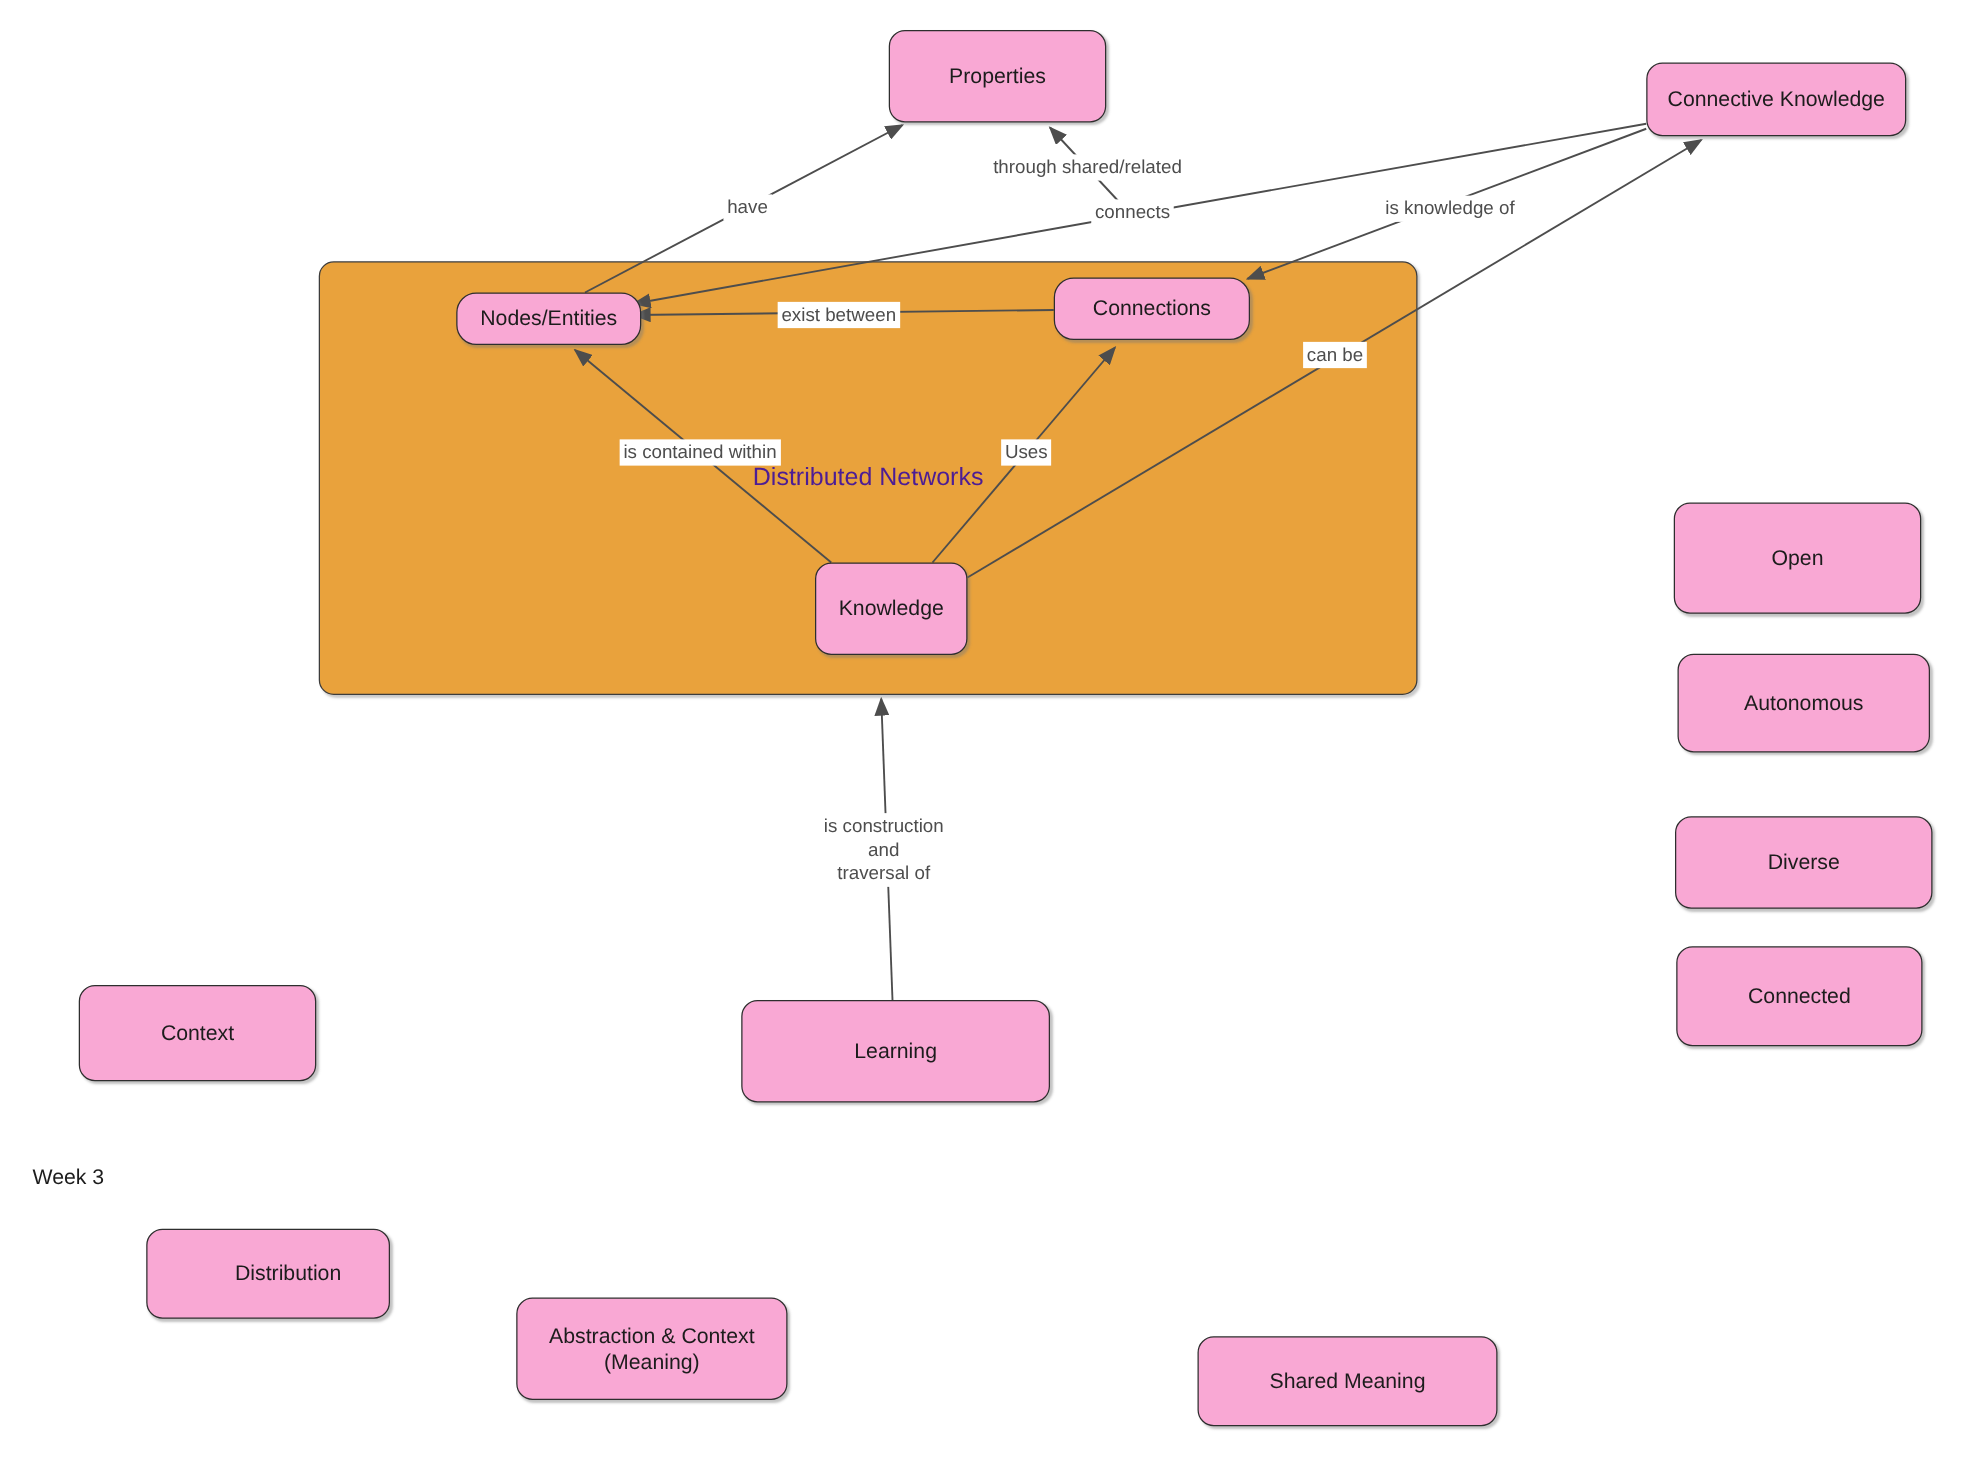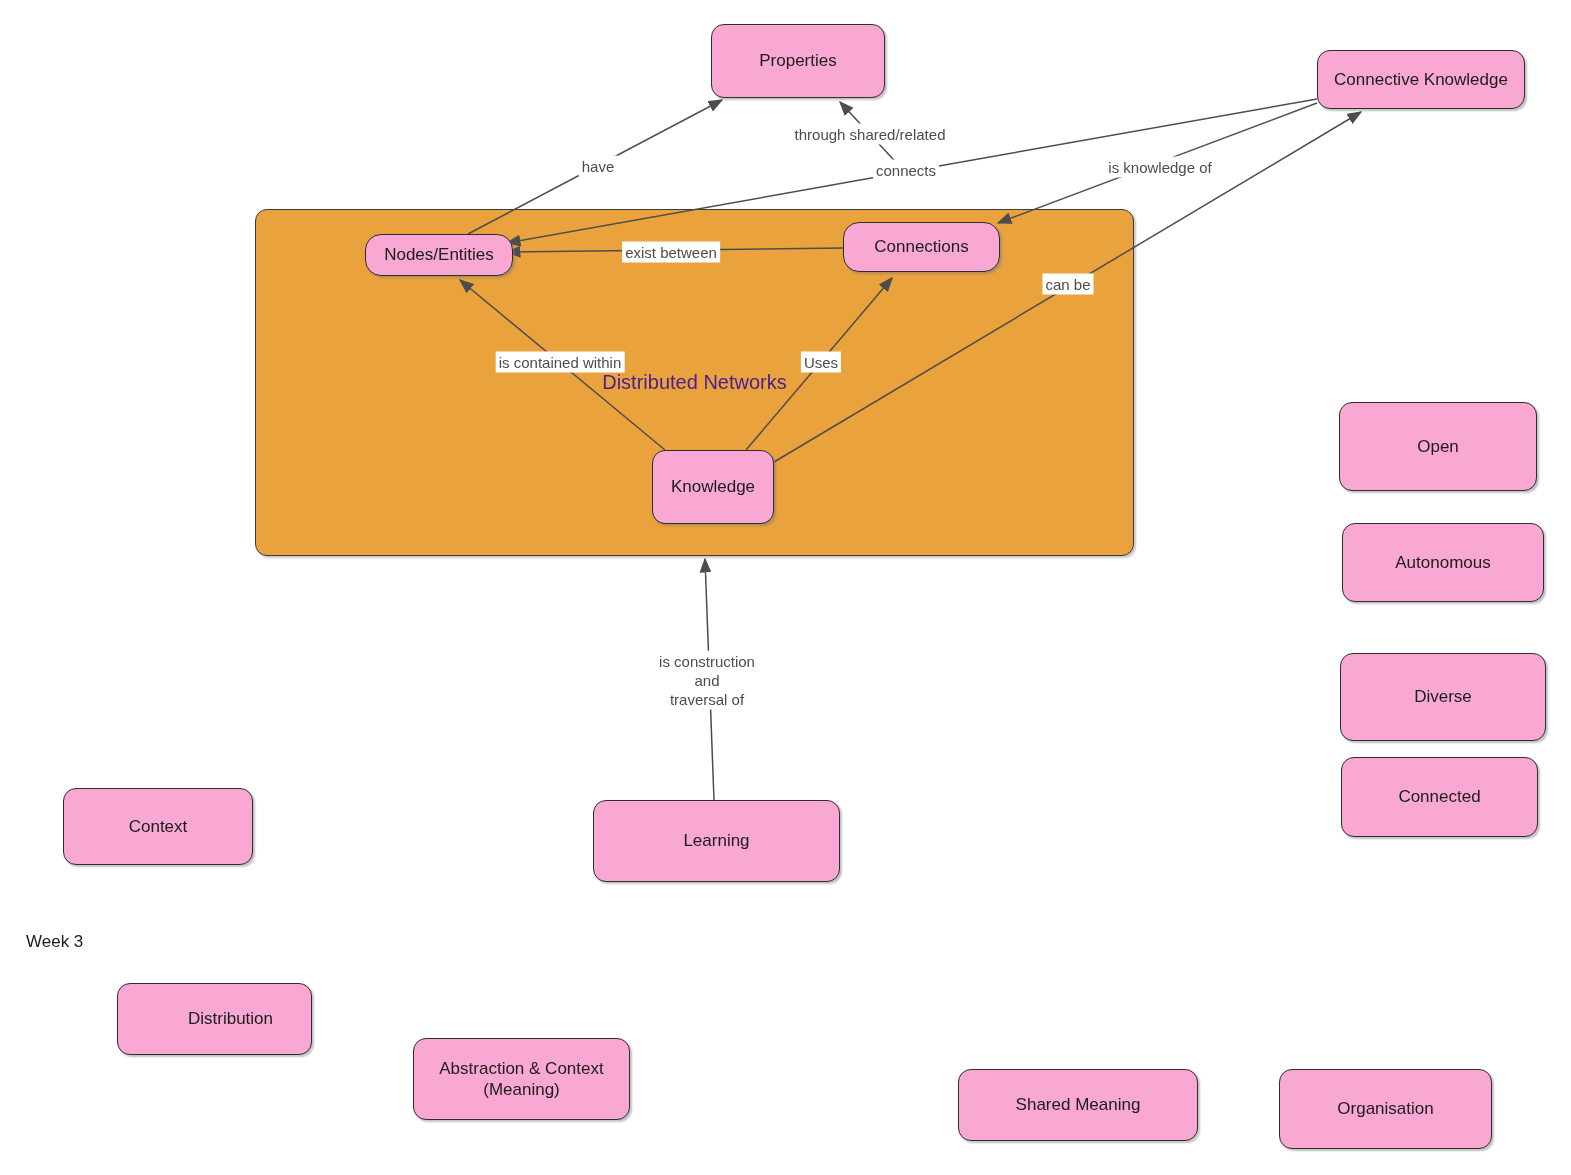--- a/index.html
+++ b/index.html
@@ -69,21 +69,21 @@
   }
   
   #n-properties            { left: 711px;  top: 24px;   width: 174px; height: 74px; }
   #n-connective-knowledge  { left: 1317px; top: 50px;   width: 208px; height: 59px; }
   #n-distributed-networks  { left: 255px;  top: 209px;  width: 879px; height: 347px; }
   #n-nodes-entities        { left: 365px;  top: 234px;  width: 148px; height: 42px; border-radius: 16px; }
   #n-connections           { left: 843px;  top: 222px;  width: 157px; height: 50px; border-radius: 16px; }
   #n-knowledge             { left: 652px;  top: 450px;  width: 122px; height: 74px; }
   #n-open                  { left: 1339px; top: 402px;  width: 198px; height: 89px; }
   #n-autonomous            { left: 1342px; top: 523px;  width: 202px; height: 79px; }
-  #n-diverse               { left: 1340px; top: 653px;  width: 206px; height: 88px; }
+  #n-diverse               { left: 1340px; top: 653px;  width: 206px; height: 74px; }
   #n-connected             { left: 1341px; top: 757px;  width: 197px; height: 80px; }
   #n-context               { left: 63px;   top: 788px;  width: 190px; height: 77px; }
   #n-learning              { left: 593px;  top: 800px;  width: 247px; height: 82px; }
   #n-distribution          { left: 117px;  top: 983px;  width: 195px; height: 72px; padding-left: 32px; }
   #n-abstraction-context   { left: 413px;  top: 1038px; width: 217px; height: 82px; }
   #n-shared-meaning        { left: 958px;  top: 1069px; width: 240px; height: 72px; }
   #n-organisation          { left: 1279px; top: 1069px; width: 213px; height: 80px; }
   
   #l-have                { left: 598px;  top: 166px; }
   #l-through-shared      { left: 870px;  top: 134px; }
@@ -177,23 +177,20 @@
   <div class="node" id="n-distribution">
     <span>Distribution</span>
   </div>
   <div class="node" id="n-abstraction-context">
     <span>Abstraction &amp; Context</span>
     <span>(Meaning)</span>
   </div>
   <div class="node" id="n-shared-meaning">
     <span>Shared Meaning</span>
   </div>
-  <div class="node" id="n-organisation">
-    <span>Organisation</span>
-  </div>
 
   <div class="edge-label" id="l-have">have</div>
   <div class="edge-label" id="l-through-shared">through shared/related</div>
   <div class="edge-label" id="l-connects">connects</div>
   <div class="edge-label" id="l-is-knowledge-of">is knowledge of</div>
   <div class="edge-label" id="l-exist-between">exist between</div>
   <div class="edge-label" id="l-can-be">can be</div>
   <div class="edge-label" id="l-is-contained-within">is contained within</div>
   <div class="edge-label" id="l-uses">Uses</div>
   <div class="edge-label" id="l-is-construction">

